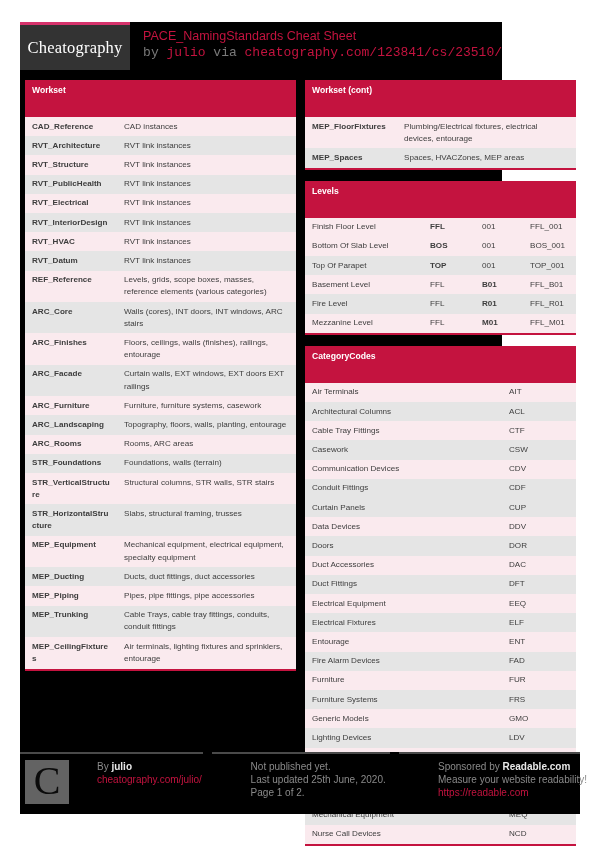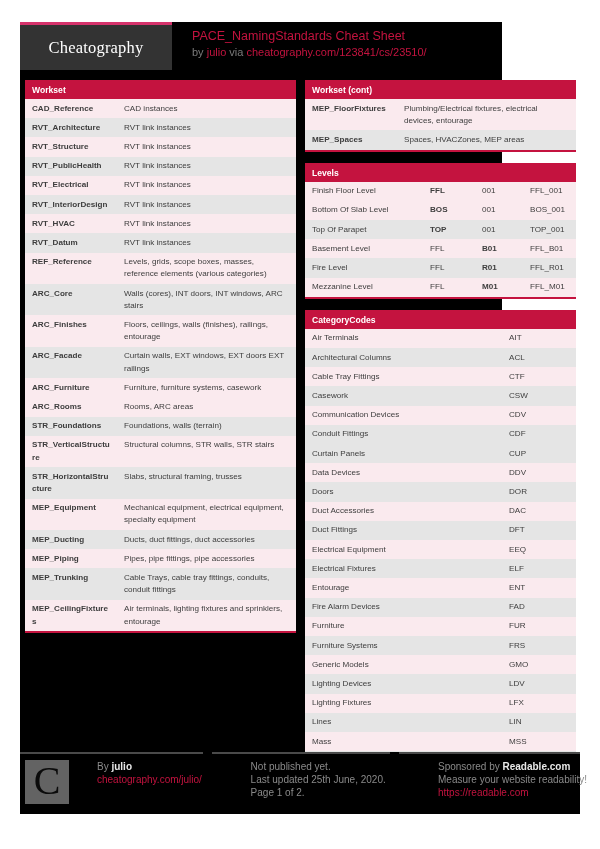--- a/index.html
+++ b/index.html
@@ -51,36 +51,37 @@
   }
   .logo-text {
     font-family: "Liberation Serif", serif;
     color: #ffffff;
     font-size: 16.5px;
     letter-spacing: 0.2px;
     white-space: nowrap;
   }
   .title-wrap {
     flex: 1;
+    padding-left: 13px;
     padding-top: 7px;
     box-sizing: border-box;
-    margin-left: 20px;
   }
   .sheet-title {
     color: #c4133f;
     font-size: 12.5px;
     line-height: 15px;
     white-space: nowrap;
   }
   .byline {
     margin-top: 3px;
-    font-size: 11px;
+    font-size: 13px;
     line-height: 11px;
     color: #7a7a7a;
     white-space: nowrap;
+    font-family: Liberation Mono, monospace;
   }
   .byline .lnk {
     color: #c4133f;
   }
 
   
   .cols {
     position: absolute;
     left: 5px;
     top: 58px;
@@ -96,21 +97,21 @@
   .block {
     margin-bottom: 11px;
     border-bottom: 2px solid #c4133f;
     background: #ffffff;
   }
   .block-title {
     background: #c4133f;
     color: #ffffff;
     font-size: 8.6px;
     font-weight: bold;
-    padding: 5px 7px 4px 7px;
+    padding: 5px 7px 22px 7px;
     line-height: 10px;
   }
   table.tbl {
     width: 100%;
     border-collapse: collapse;
     table-layout: fixed;
   }
   table.tbl tr.alt td {
     background: #faeaee;
   }
@@ -260,20 +261,24 @@
                   <td class="v">Floors, ceilings, walls (finishes), railings, entourage</td>
                 </tr>
                 <tr class="plain">
                   <td class="k">ARC_Facade</td>
                   <td class="v">Curtain walls, EXT windows, EXT doors EXT railings</td>
                 </tr>
                 <tr class="alt">
                   <td class="k">ARC_Furniture</td>
                   <td class="v">Furniture, furniture systems, casework</td>
                 </tr>
+                <tr class="plain">
+                  <td class="k">ARC_Landscaping</td>
+                  <td class="v">Topography, floors, walls, planting, entourage</td>
+                </tr>
                 <tr class="alt">
                   <td class="k">ARC_Rooms</td>
                   <td class="v">Rooms, ARC areas</td>
                 </tr>
                 <tr class="plain">
                   <td class="k">STR_Foundations</td>
                   <td class="v">Foundations, walls (terrain)</td>
                 </tr>
                 <tr class="alt">
                   <td class="k">STR_VerticalStructure</td>

